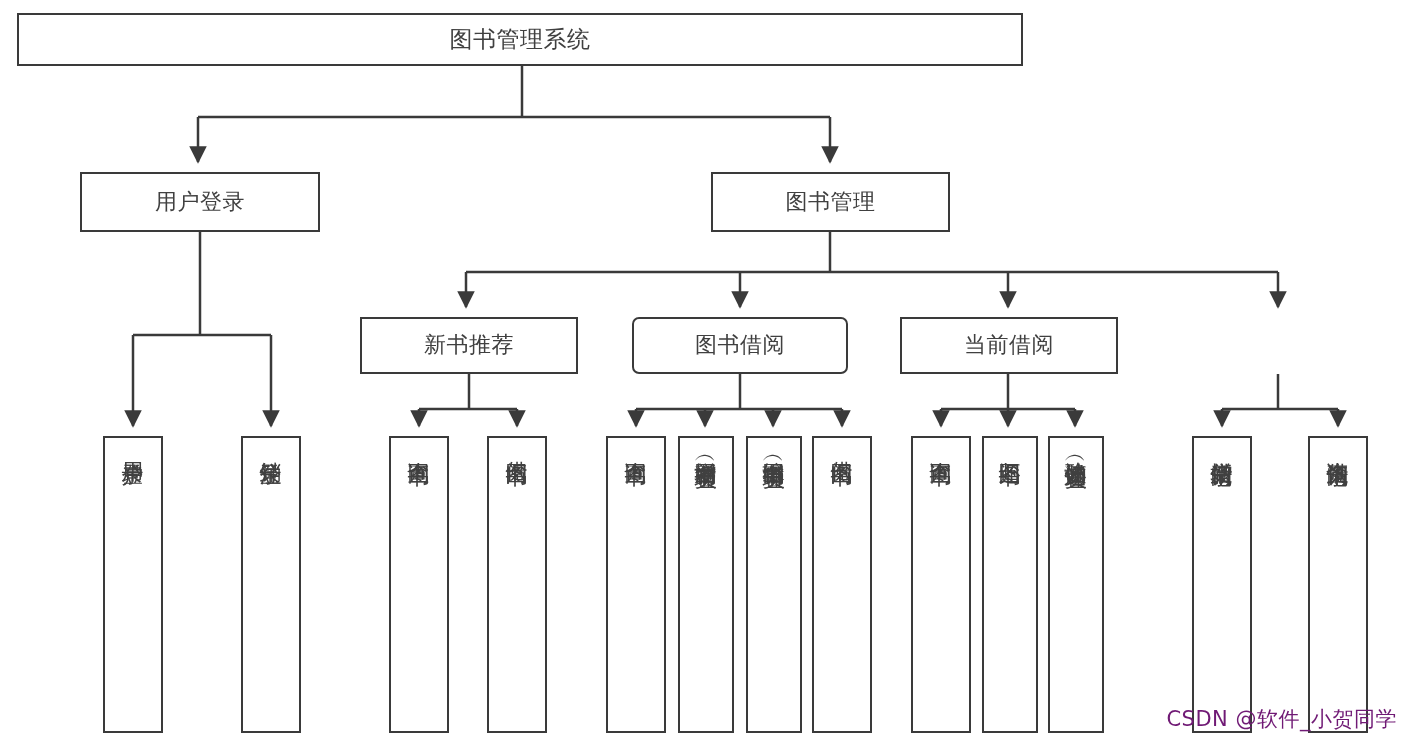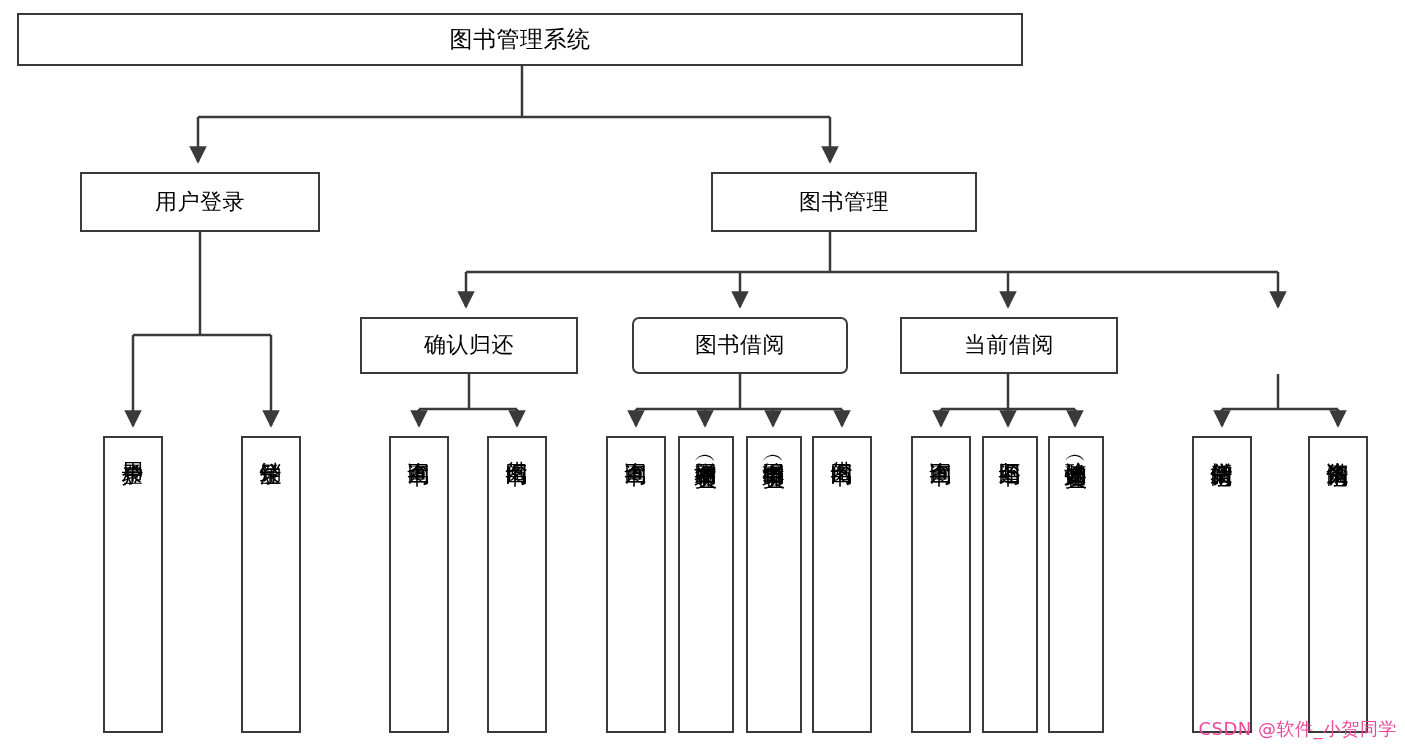--- a/index.html
+++ b/index.html
@@ -27,21 +27,21 @@
     pointer-events: none;
   }
   .node {
     position: absolute;
     box-sizing: border-box;
     border: 2.5px solid #3a3a3a;
     background: #ffffff;
     display: flex;
     align-items: center;
     justify-content: center;
-    color: #000000;
+    color: #404040;
   }
   .node.horiz .label {
     font-size: 22px;
     line-height: 1.1;
     letter-spacing: 0.5px;
     white-space: nowrap;
   }
   .node.vert {
     align-items: flex-start;
     justify-content: center;
@@ -53,23 +53,23 @@
     font-size: 22px;
     line-height: 1.32;
     letter-spacing: 1px;
     white-space: nowrap;
   }
   .node.root .label { font-size: 23px; }
 
   .watermark {
     position: absolute;
     right: 8px;
-    bottom: 6px;
-    font-size: 18px;
-    color: #ec4899;
+    bottom: 14px;
+    font-size: 21px;
+    color: #701a75;
     letter-spacing: 0.5px;
     white-space: nowrap;
   }
 </style>
 </head>
 <body>
 
 <div id="canvas">
 
   <svg id="wires" viewBox="0 0 1405 747">
@@ -123,26 +123,26 @@
   </svg>
 
   <div class="node root horiz" style="left:17px; top:13px; width:1006px; height:53px;">
     <span class="label">图书管理系统</span>
   </div>
 
   <div class="node horiz" style="left:80px; top:172px; width:240px; height:60px;">
     <span class="label">用户登录</span>
   </div>
 
-  <div class="node horiz" style="left:711px; top:172px; width:266px; height:60px;">
+  <div class="node horiz" style="left:711px; top:172px; width:239px; height:60px;">
     <span class="label">图书管理</span>
   </div>
 
   <div class="node horiz" style="left:360px; top:317px; width:218px; height:57px;">
-    <span class="label">确认归还</span>
+    <span class="label">新书推荐</span>
   </div>
 
   <div class="node horiz" style="left:632px; top:317px; width:216px; height:57px;border-radius:7px;">
     <span class="label">图书借阅</span>
   </div>
 
   <div class="node horiz" style="left:900px; top:317px; width:218px; height:57px;">
     <span class="label">当前借阅</span>
   </div>
 

